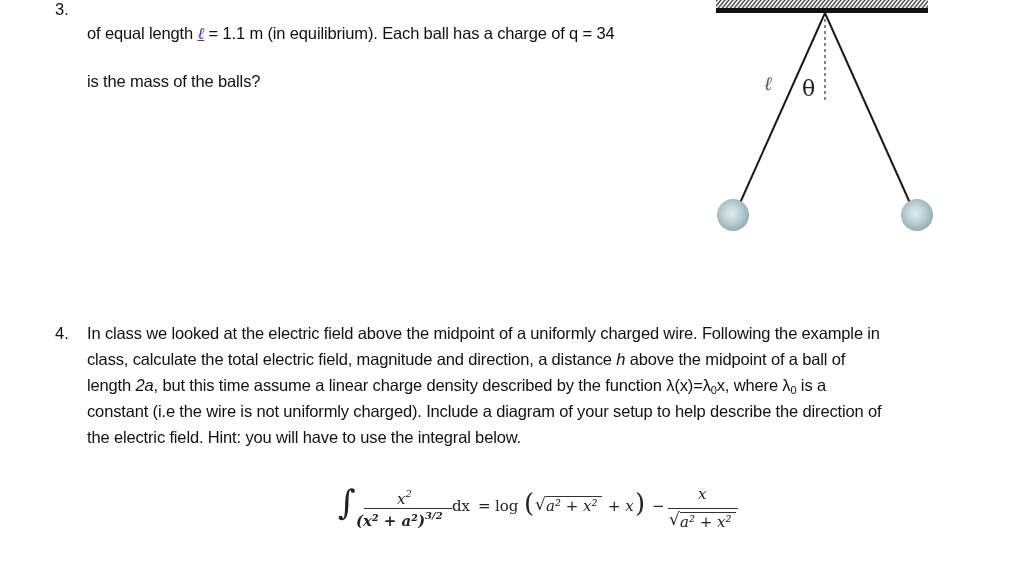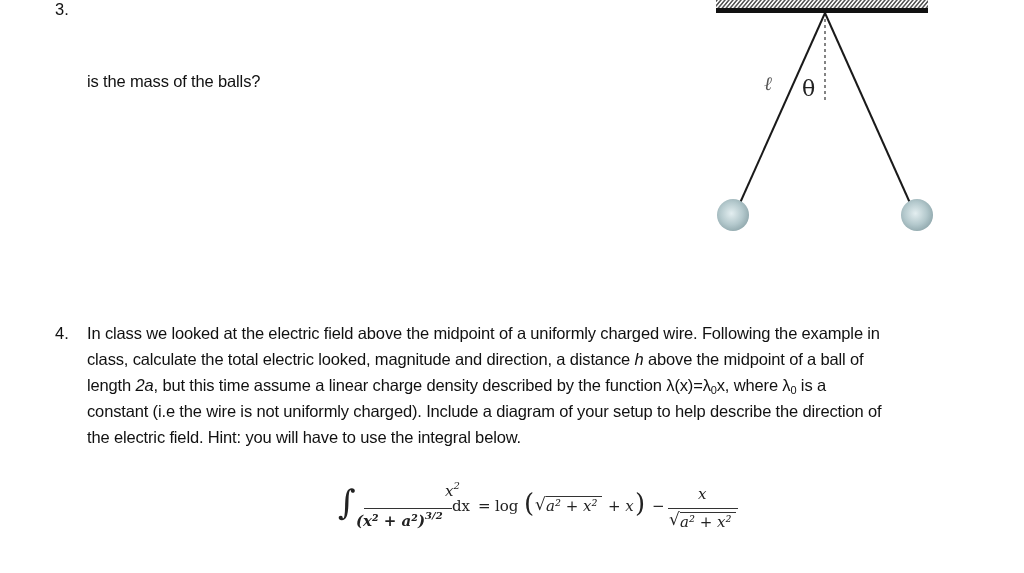--- a/index.html
+++ b/index.html
@@ -66,20 +66,21 @@
     .f-ital { font-style: italic; }
     .f-sup { font-size: 10px; position: relative; top: -7px; }
     .frac-bar { position: absolute; height: 1.2px; background: #333; }
   </style>
 </head>
 <body>
 
 <div class="problem" id="p3">
   <span class="num" style="left:55px; top:0px;">3.</span>
   <div class="text" style="left:87px; top:0px; width:600px; height:100px;">
+    <div class="line" style="top:24px;"><span>of equal length </span><a class="ell-link">ℓ</a><span> = 1.1 m (in equilibrium). Each ball has a charge of q = 34</span></div>
     <div class="line" style="top:72px;">is the mass of the balls?</div>
   </div>
 </div>
 
 <div id="diagram">
   <svg width="250" height="240" viewBox="0 0 250 240" xmlns="http://www.w3.org/2000/svg">
     <defs>
       <pattern id="hatch" patternUnits="userSpaceOnUse" width="4" height="8" patternTransform="skewX(-40)">
         <rect x="0" y="0" width="2" height="8" fill="#555"></rect>
       </pattern>
@@ -100,32 +101,32 @@
     <circle cx="217" cy="215" r="16" fill="url(#ballgrad)"></circle>
   </svg>
   <span style="position:absolute; left:64px; top:72px; font-family:'DejaVu Serif', serif; font-style:italic; font-size:19px; color:#555;">ℓ</span>
   <span style="position:absolute; left:102px; top:76px; font-family:'DejaVu Serif', serif; font-size:22px; color:#222;">θ</span>
 </div>
 
 <div class="problem" id="p4">
   <span class="num" style="left:55px; top:324px;">4.</span>
   <div class="text" style="left:87px; top:324px; width:930px; height:140px;">
     <div class="line" style="top:0px;">In class we looked at the electric field above the midpoint of a uniformly charged wire. Following the example in</div>
-    <div class="line" style="top:26px;"><span>class, calculate the total electric looked, magnitude and direction, a distance </span><span class="ital">h</span><span> above the midpoint of a ball of</span></div>
+    <div class="line" style="top:26px;"><span>class, calculate the total electric field, magnitude and direction, a distance </span><span class="ital">h</span><span> above the midpoint of a ball of</span></div>
     <div class="line" style="top:52px;"><span>length </span><span class="ital">2a</span><span>, but this time assume a linear charge density described by the function λ(x)=λ</span><sub>0</sub><span>x, where λ</span><sub>0</sub><span> is a</span></div>
     <div class="line" style="top:104px;">the electric field. Hint: you will have to use the integral below.</div>
     <div class="line" style="top:78px;">constant (i.e the wire is not uniformly charged). Include a diagram of your setup to help describe the direction of</div>
   </div>
 </div>
 
 <div id="formula">
 
   <span class="f-abs" style="left:8px; top:4px; font-size:34px;">∫</span>
 
-  <span class="f-abs f-ital" style="left:67px; top:4px; font-size:15px;margin-left:48px;"><span>x</span><span class="f-sup">2</span></span>
+  <span class="f-abs f-ital" style="left:67px; top:12px; font-size:15px;"><span>x</span><span class="f-sup">2</span></span>
   <div class="frac-bar" style="left:34px; top:30px; width:88px;"></div>
   <span class="f-abs f-ital" style="left:26px; top:34px; font-size:15px;font-weight:bold;"><span>(x² + a²)</span><span class="f-sup">3/2</span></span>
 
   <span class="f-abs" style="left:122px; top:19px; font-size:15px;">dx</span>
   <span class="f-abs" style="left:148px; top:19px; font-size:15px;">=</span>
   <span class="f-abs" style="left:165px; top:19px; font-size:15px;">log</span>
   <span class="f-abs" style="left:194px; top:10px; font-size:26px; font-weight:lighter;">(</span>
   <span class="f-abs" style="left:205px; top:16px; font-size:17px;">√</span>
   <div class="frac-bar" style="left:216px; top:18px; width:56px;"></div>
   <span class="f-abs f-ital" style="left:216px; top:19px; font-size:15px;">a² + x²</span>

